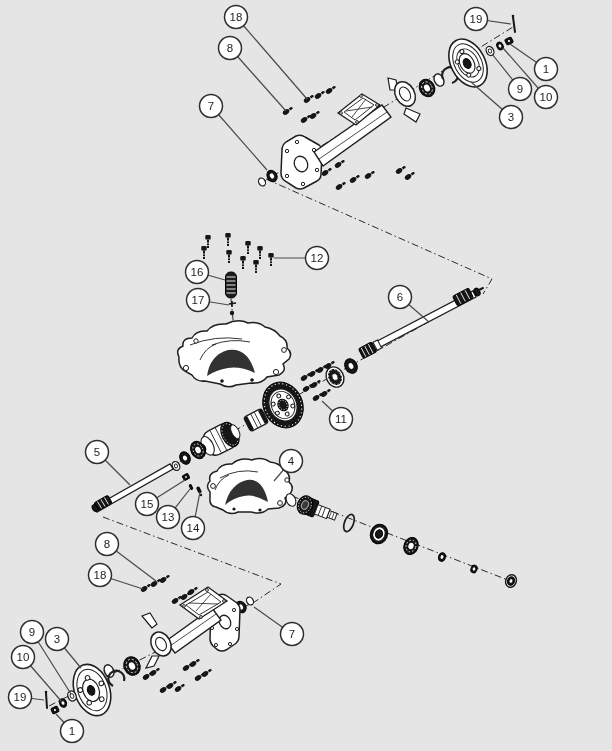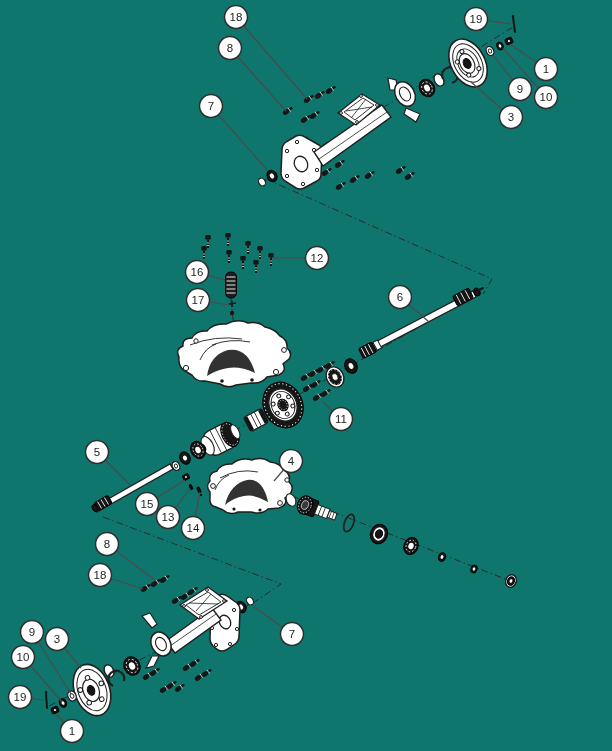--- a/index.html
+++ b/index.html
@@ -1,16 +1,16 @@
 <!DOCTYPE html>
 <html><head>
 <meta charset="utf-8">
 <style>
   html,body{margin:0;padding:0;background:#ffffff;}
-  .page{position:relative;width:612px;height:751px;background:#0f766e;overflow:hidden;
+  .page{position:relative;width:612px;height:751px;background:#e5e5e5;overflow:hidden;
         font-family:"Liberation Sans",sans-serif;}
   svg{display:block;}
   .axis{stroke:#2a2a2a;stroke-width:1;fill:none;stroke-dasharray:7 3 1.5 3;}
   .ln{stroke:#1f1f1f;fill:none;}
   .part{fill:#ffffff;stroke:#1f1f1f;}
   .dark{fill:#161616;stroke:#000;}
   .leader{stroke:#4a4a4a;stroke-width:1.2;fill:none;}
   .balloon{fill:#ffffff;stroke:#2e2e2e;stroke-width:1.5;}
   .balloon-num{font-family:"Liberation Sans",sans-serif;font-size:11.5px;fill:#1f1f1f;
                text-anchor:middle;}

